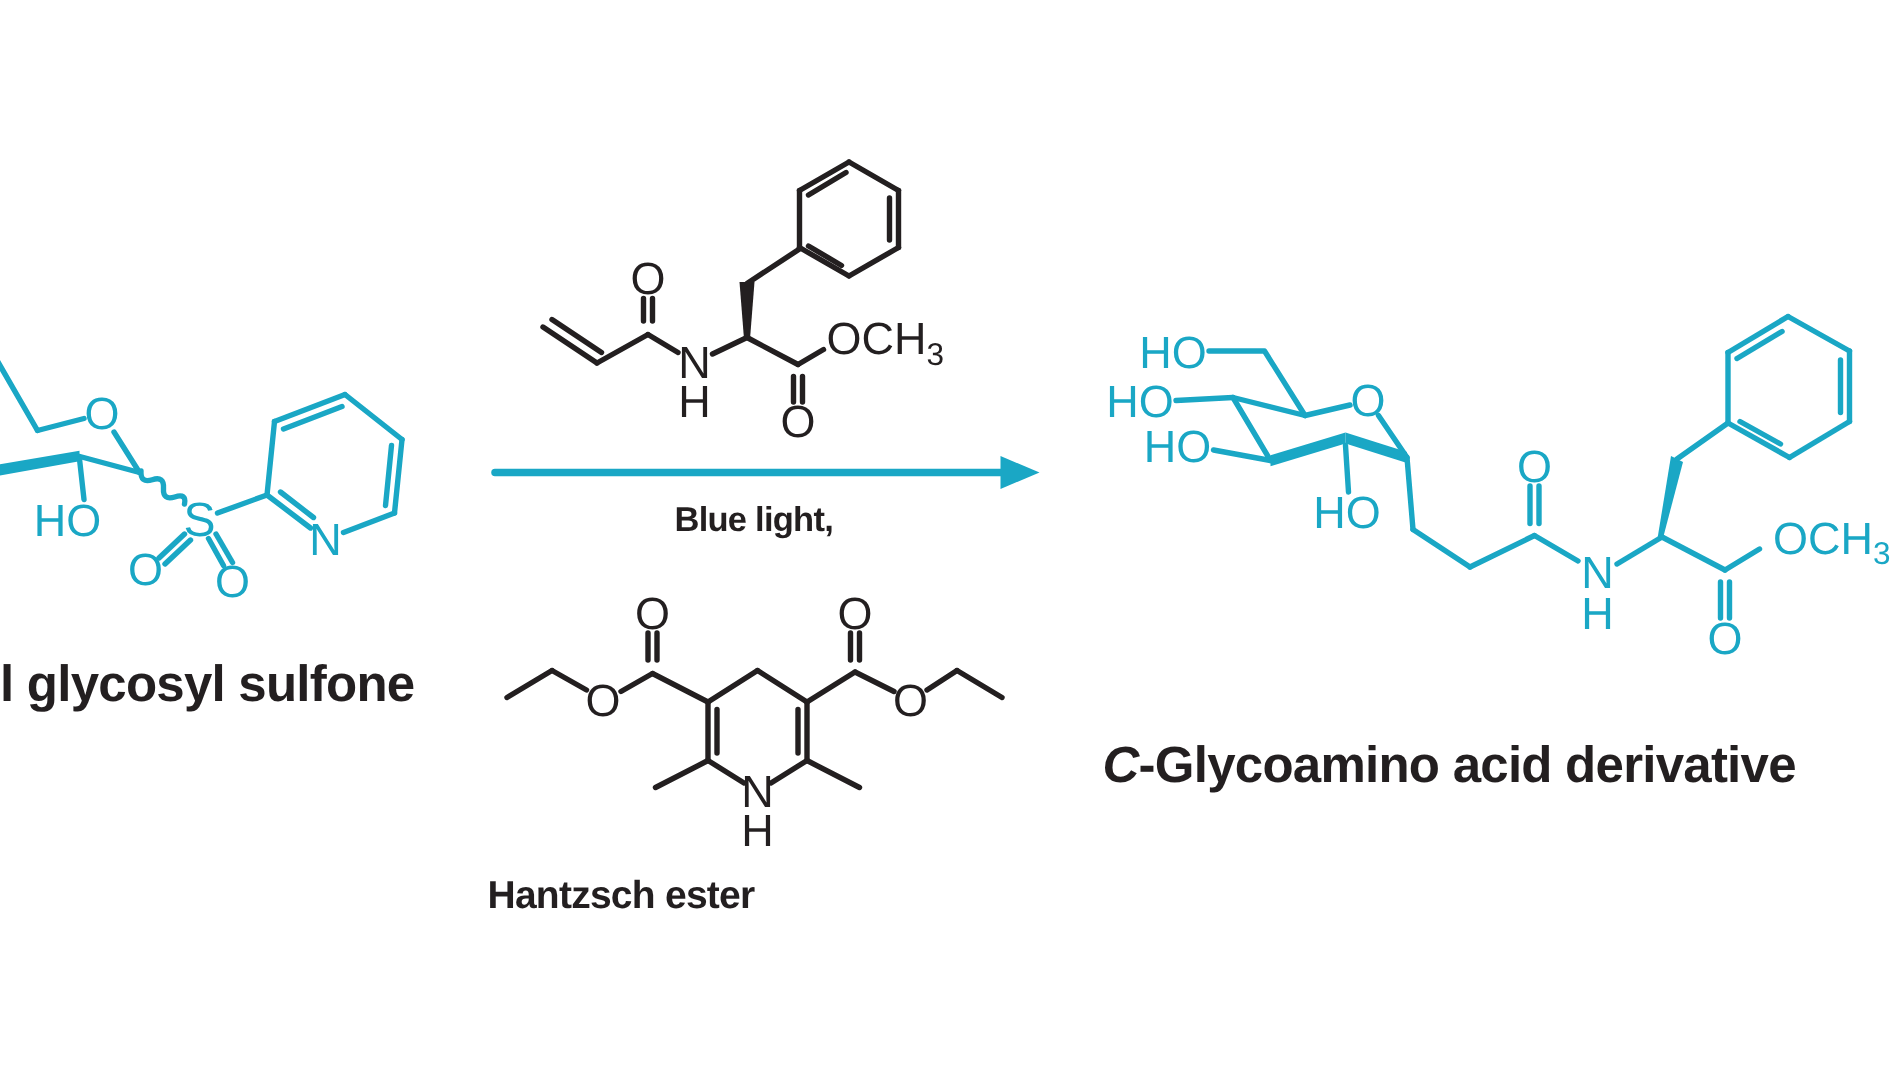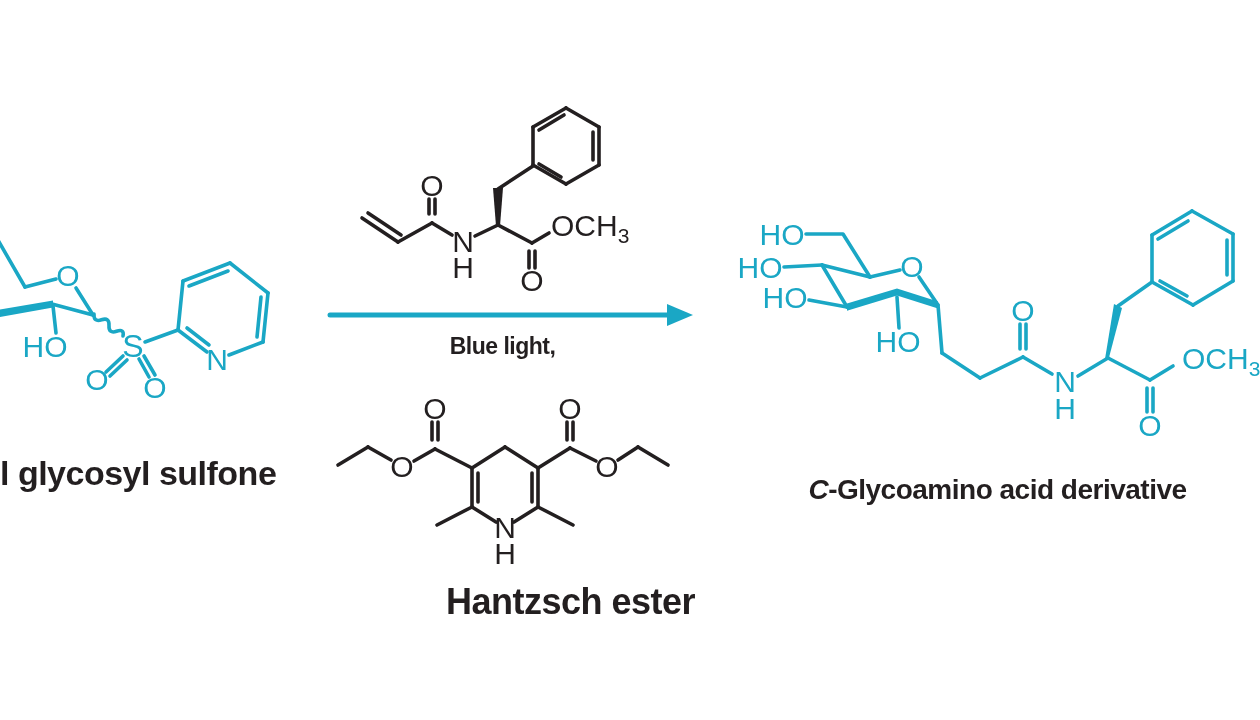--- a/index.html
+++ b/index.html
@@ -18,24 +18,24 @@
   .fill-bk { fill:var(--ink); stroke:none; }
   .atom { font-size:30px; text-anchor:middle; font-weight:400; }
   .atom-start { font-size:30px; text-anchor:start; font-weight:400; }
   .cyf { fill:var(--accent-cyan); }
   .bkf { fill:var(--ink); }
   .sub { font-size:21px; }
   .slabel {
     position:absolute; font-weight:700; color:var(--ink);
     white-space:nowrap; letter-spacing:-0.5px;
   }
-  .lbl-reactant { left:0px; top:454px; font-size:34px; }
+  .lbl-reactant { left:0px; top:437px; font-size:34px; }
   .lbl-conditions { left:330px; top:333px; width:345px; text-align:center; font-size:23px; }
-  .lbl-hantzsch { left:325px; top:581px; width:370px; text-align:right; font-size:36px; }
-  .lbl-product { left:735px; top:474px; width:525px; text-align:center; font-size:28px; }
+  .lbl-hantzsch { left:325px; top:581px; width:370px; text-align:left; font-size:26px; }
+  .lbl-product { left:735px; top:491px; width:525px; text-align:left; font-size:34px; }
   .lbl-product .it { font-style:italic; }
 </style>
 </head>
 <body>
 
 <div id="stage">
 
   <svg style="left:0;top:225px" width="290" height="190" viewBox="0 0 290 190">
     <g>
       <path class="bond cy" d="M -5 10 L 25 62"></path>

